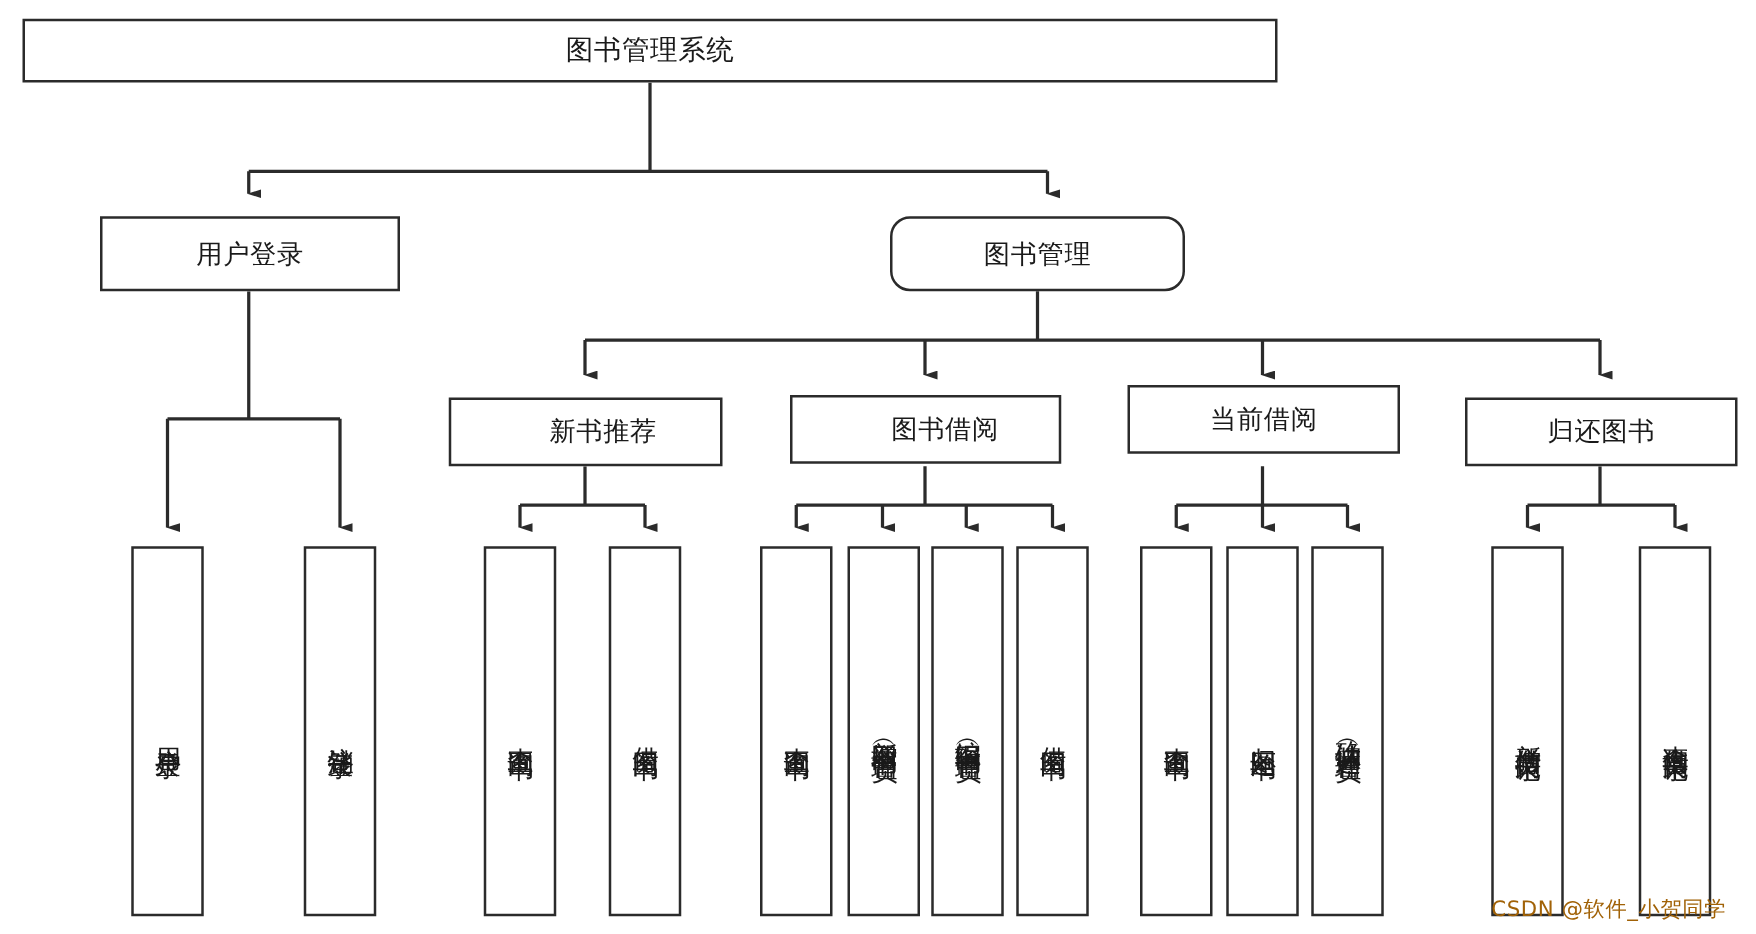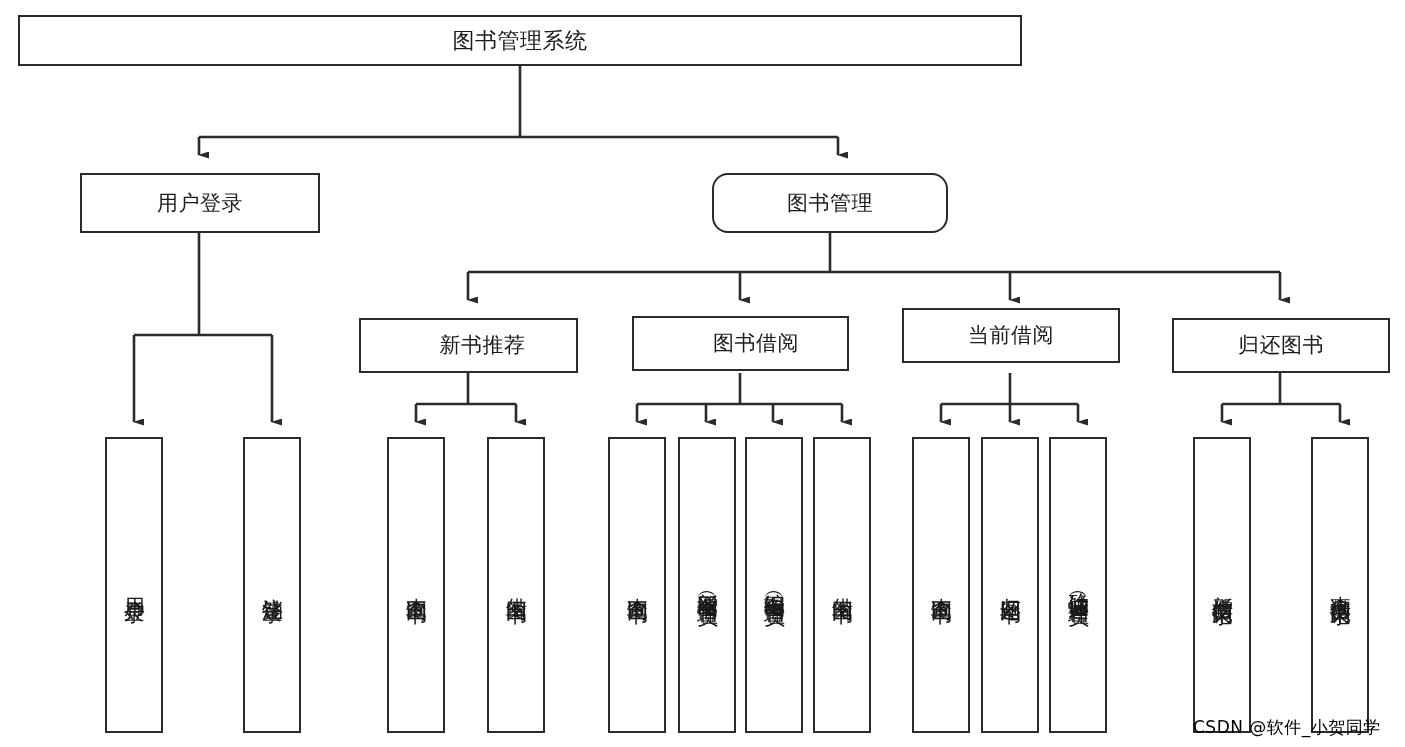--- a/index.html
+++ b/index.html
@@ -61,21 +61,21 @@
     writing-mode: vertical-rl;
     text-orientation: upright;
     font-size: 21px;
     line-height: 1.1;
     letter-spacing: 2px;
     white-space: nowrap;
   }
   .watermark {
     position: absolute;
     font-size: 17px;
-    color: #000000;
+    color: #a16207;
     white-space: nowrap;
     z-index: 5;
     letter-spacing: 0.5px;
   }
 </style>
 </head>
 <body>
 
 <div id="diagram-root">
 

